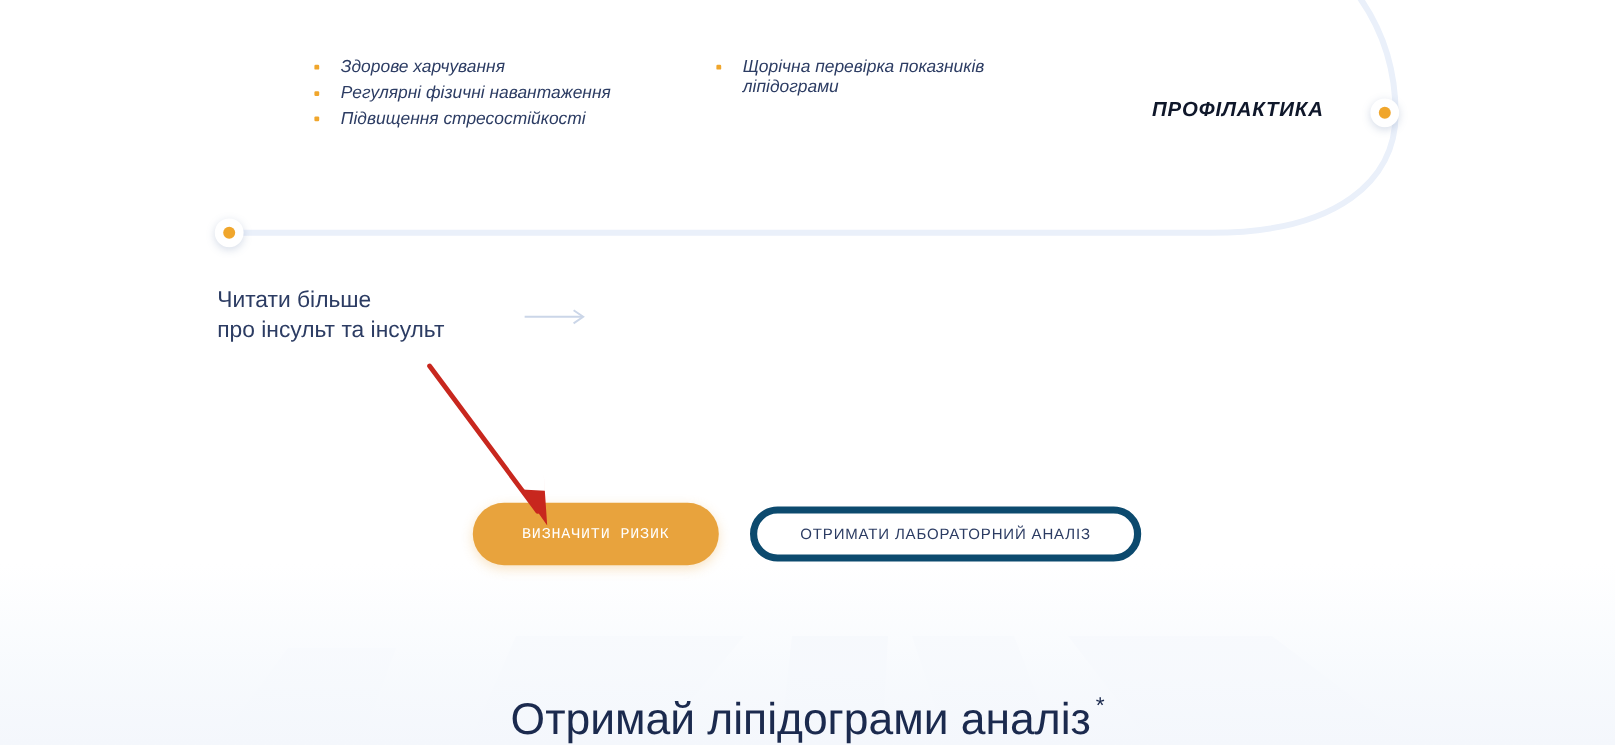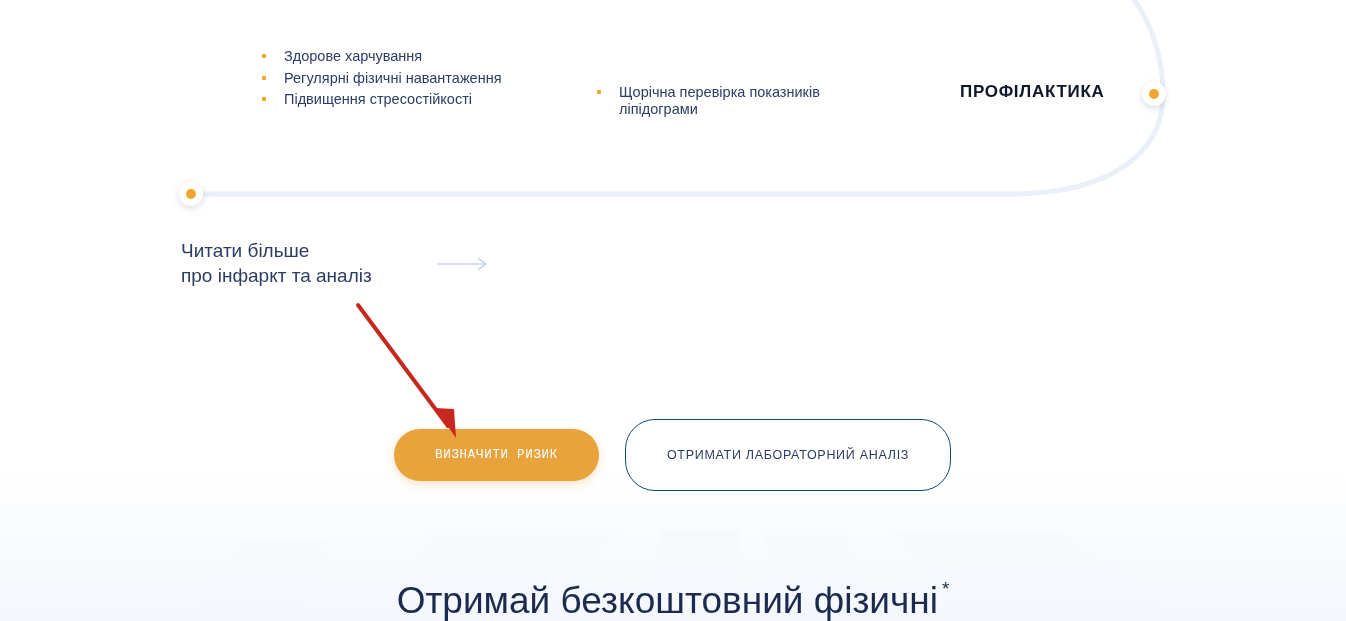--- a/index.html
+++ b/index.html
@@ -71,29 +71,30 @@
   .node-left  { left: 179px; top: 182px; }
   .node-right { left: 1142px; top: 82px; }
 
   
   .prevention-block {
     position: absolute;
     left: 0;
     top: 0;
     width: 1134px;
     height: 160px;
+    font-style: italic;
   }
   .bullet-list {
     position: absolute;
     list-style: none;
     margin: 0;
     padding: 0;
   }
   .bullet-list.col-1 { left: 262px; top: 48px; width: 320px; }
-  .bullet-list.col-2 { left: 597px; top: 48px; width: 300px; margin-top: 36px; }
+  .bullet-list.col-2 { left: 597px; top: 48px; width: 300px; }
   .bullet-list li {
     position: relative;
     padding-left: 22px;
     margin-bottom: 5px;
     color: #2C3C63;
     font-size: 14.5px;
     line-height: 16.5px;
   }
   .bullet-list li .bullet-dot {
     position: absolute;
@@ -159,25 +160,25 @@
     width: 205px;
     height: 52px;
     background: #E8A33D;
     color: #ffffff;
     border: none;
     box-shadow: 0 3px 10px rgba(232,163,61,0.30);
     font-family: Liberation Mono, monospace;
   }
   .btn-secondary {
     width: 326px;
-    height: 72px;
+    height: 46px;
     margin-left: 26px;
     background: #ffffff;
     color: #2C3C63;
-    border: 1px solid #0c4a6e;
+    border: 6px solid #0c4a6e;
     text-align: right;
   }
 
   
   .bottom-heading {
     position: absolute;
     left: 0;
     top: 565px;
     width: 1346px;
     text-align: center;
@@ -248,34 +249,34 @@
         <span class="bullet-dot"></span>
         <span style="white-space:pre-line">Щорічна перевірка показників
 ліпідограми</span>
       </li>
     </ul>
 
     <div class="prevention-label">ПРОФІЛАКТИКА</div>
   </div>
 
   <div class="read-more">Читати більше
-про інфаркт та аналіз</div>
+про інсульт та інсульт</div>
 
   <svg class="read-more-arrow" viewBox="0 0 54 20">
     <line x1="0" y1="10" x2="48" y2="10" stroke="#CBD6E8" stroke-width="1.6"></line>
     <polyline points="41,4.5 49,10 41,15.5" fill="none" stroke="#CBD6E8" stroke-width="1.6"></polyline>
   </svg>
 
   <div class="cta-row">
     <button class="btn btn-primary">ВИЗНАЧИТИ РИЗИК</button>
     <button class="btn btn-secondary">ОТРИМАТИ ЛАБОРАТОРНИЙ АНАЛІЗ</button>
   </div>
 
   <div class="bottom-heading">
-    <span>Отримай безкоштовний фізичні</span><span class="asterisk">*</span>
+    <span>Отримай ліпідограми аналіз</span><span class="asterisk">*</span>
   </div>
 
   <svg class="annotation-arrow" viewBox="0 0 150 155">
     <line x1="18" y1="15" x2="108" y2="136" stroke="#C8271E" stroke-width="4" stroke-linecap="round"></line>
     <polygon points="116,148 95,118 114,119 113,104 116,148" fill="#C8271E"></polygon>
   </svg>
 
 </div>
 
 </body></html>

